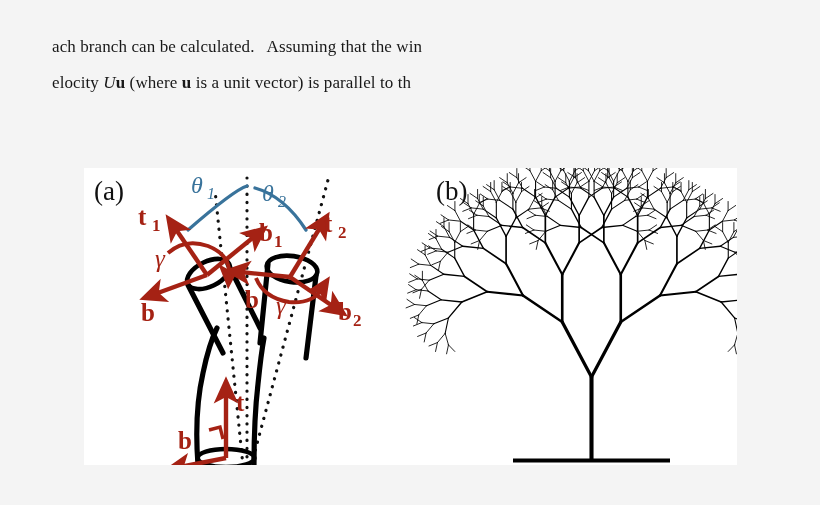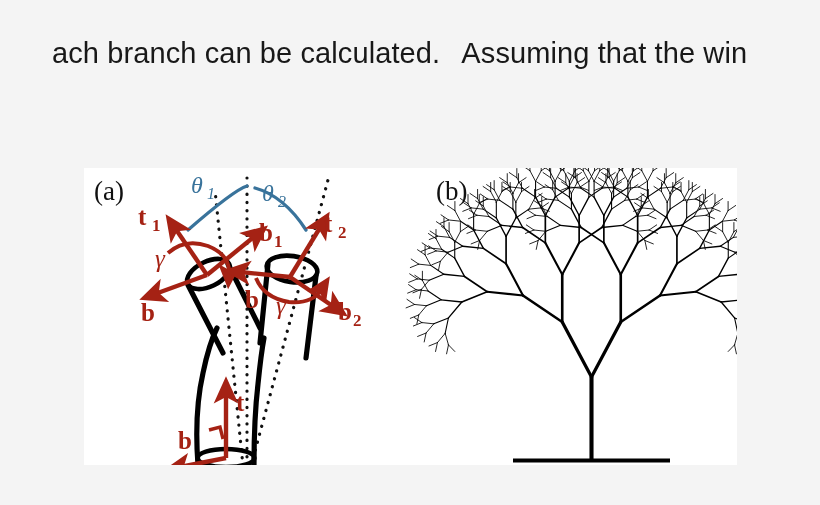--- a/index.html
+++ b/index.html
@@ -25,24 +25,24 @@
     position: absolute;
     left: 0px;
     top: 30px;
     width: 820px;
     height: 80px;
     color: #1a1a1a;
   }
   .text-line {
     position: absolute;
     white-space: nowrap;
-    font-size: 29px;
+    font-size: 17px;
     letter-spacing: 0.1px;
     color: #181818;
-    font-family: Liberation Sans, sans-serif;
+    font-family: Liberation Serif, serif;
   }
   #text-line-1 { left: 52px; top: 7px; }
   #text-line-2 { left: 52px; top: 43px; }
   .mathit { font-style: italic; }
   .mathbf { font-weight: bold; font-style: normal; }
 
   
   #figure-panel {
     position: absolute;
     left: 84px;
@@ -91,20 +91,23 @@
   }
 </style>
 </head>
 <body>
 
 <div id="page">
 
   <div id="text-block">
     <div class="text-line" id="text-line-1">
       <span>ach branch can be calculated.  Assuming that the win</span>
+    </div>
+    <div class="text-line" id="text-line-2">
+      <span>elocity </span><span class="mathit">U</span><span class="mathbf">u</span><span> (where </span><span class="mathbf">u</span><span> is a unit vector) is parallel to t</span><span>h</span>
     </div>
   </div>
 
   <div id="figure-panel">
     <svg width="653" height="297" viewBox="0 0 653 297" xmlns="http://www.w3.org/2000/svg">
 
       <defs>
         <marker id="ah-red" markerWidth="7" markerHeight="7" refX="2.6" refY="3.1" orient="auto" markerUnits="strokeWidth">
           <path d="M0.2,0.3 L6.4,3.1 L0.2,5.9 L1.7,3.1 Z" fill="#a52214"></path>
         </marker>

